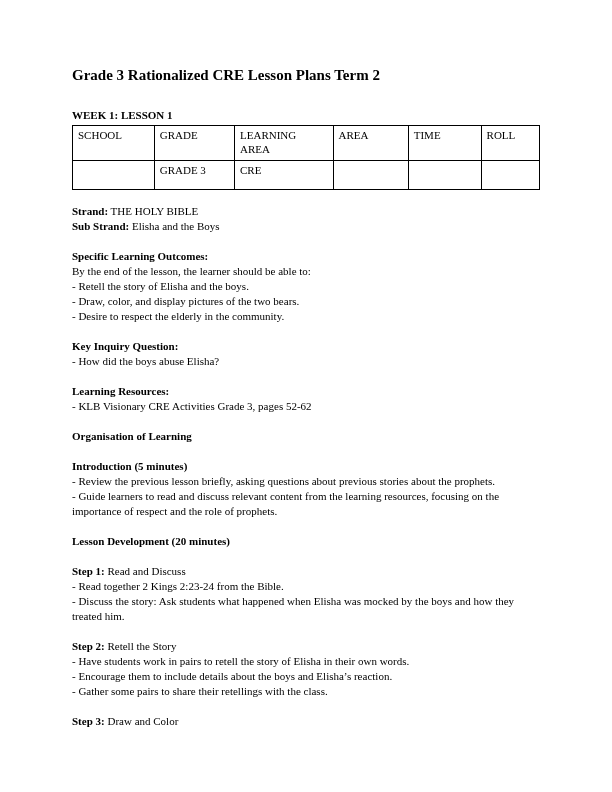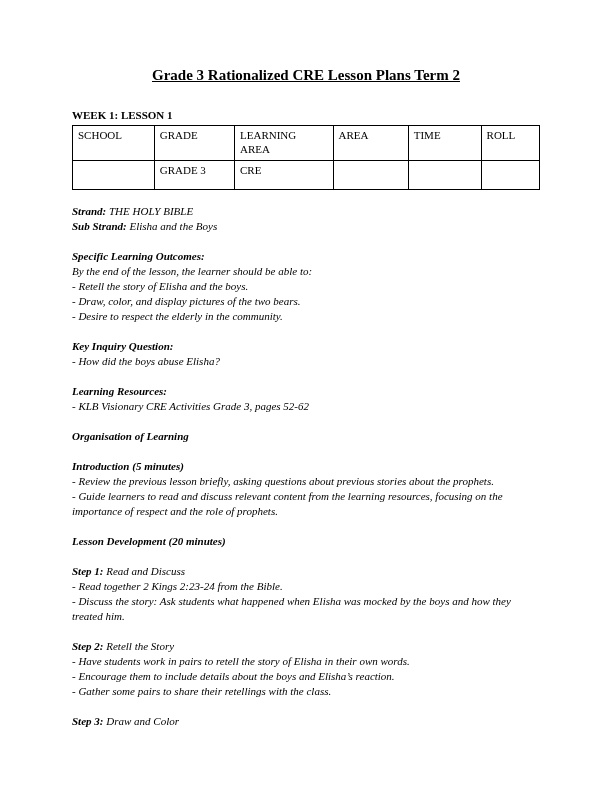--- a/index.html
+++ b/index.html
@@ -17,22 +17,21 @@
     color: #000000;
     font-family: "Liberation Serif", "DejaVu Serif", serif;
     font-size: 11px;
     line-height: 15px;
     overflow: hidden;
   }
   .title {
     font-size: 15px;
     line-height: 19px;
     font-weight: bold;
-    text-decoration: underline;
-    text-align: center;
+    text-align: left;
     margin: 0 0 23px 0;
   }
   .week-heading {
     font-weight: bold;
     margin: 0 0 2px 0;
   }
   table.info-table {
     width: 100%;
     border-collapse: collapse;
     table-layout: fixed;
@@ -52,21 +51,21 @@
   }
   table.info-table tr.header-row th { height: 30px; }
   table.info-table tr.data-row td { height: 24px; }
   .col-school { width: 17.5%; }
   .col-level { width: 17.2%; }
   .col-area { width: 21.1%; }
   .col-date { width: 16.1%; }
   .col-time { width: 15.6%; }
   .col-roll { width: 12.5%; }
   .doc-body .para { margin: 0 0 15px 0; }
-  .doc-body .line { min-height: 15px; font-style: italic; }
+  .doc-body .line { min-height: 15px; }
   .doc-body .b { font-weight: bold; }
 </style>
 </head>
 <body>
 
 <div class="page">
 
   <h1 class="title">Grade 3 Rationalized CRE Lesson Plans Term 2</h1>
 
   <div class="week-heading">WEEK 1: LESSON 1</div>

